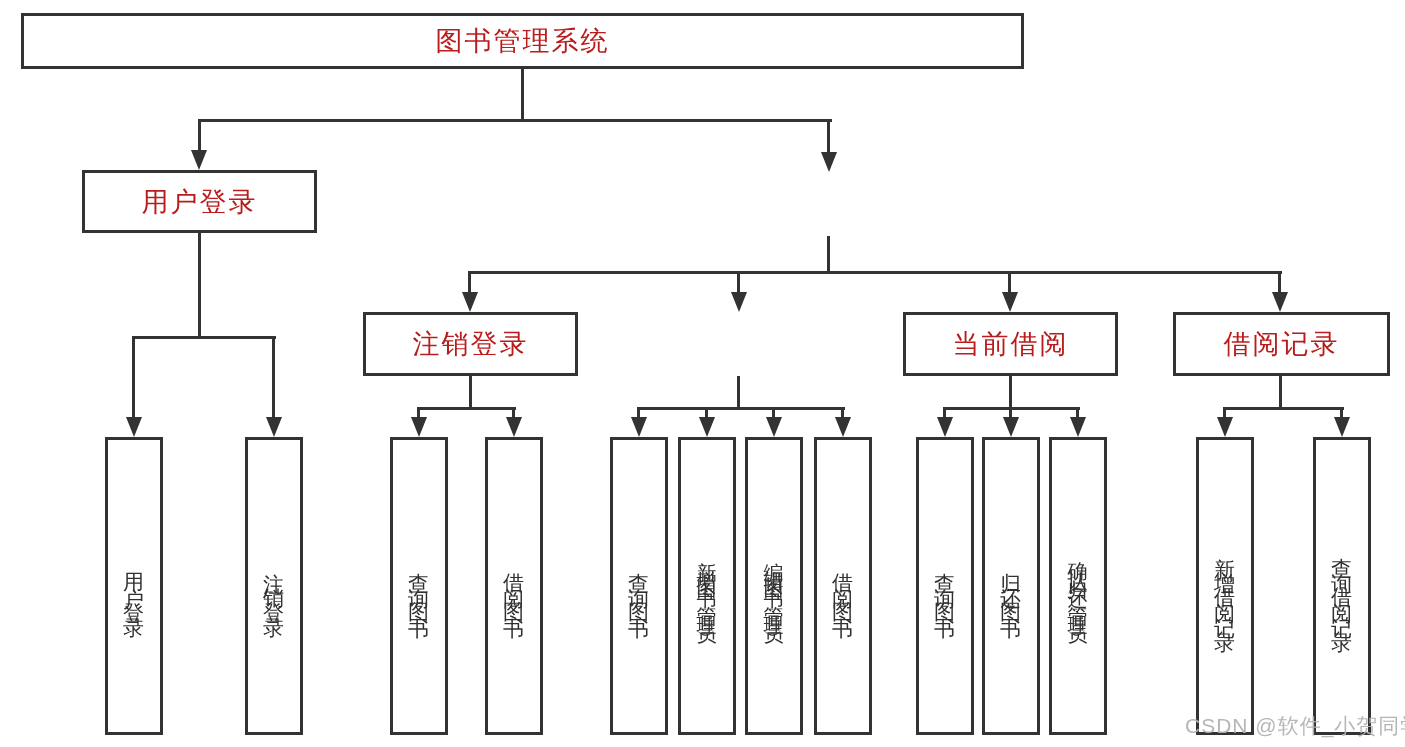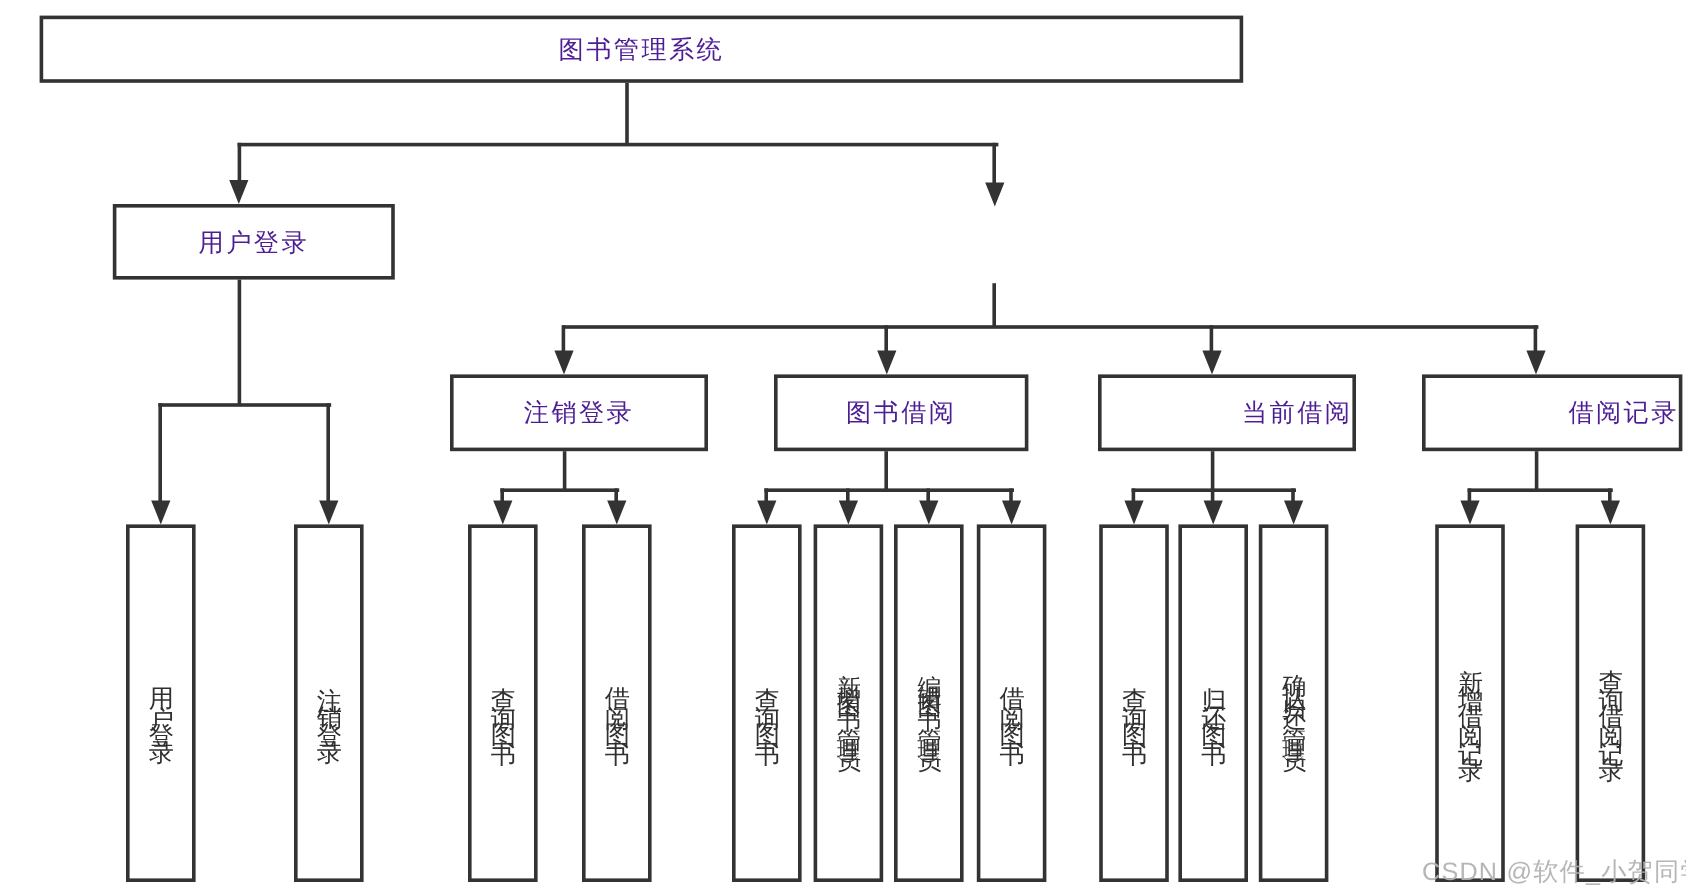--- a/index.html
+++ b/index.html
@@ -17,25 +17,24 @@
   }
   
   .box-h {
     position: absolute;
     box-sizing: border-box;
     background: #ffffff;
     border: 3px solid #333333;
     display: flex;
     align-items: center;
     justify-content: center;
-    font-size: 21px;
-    color: #4c1d95;
+    font-size: 27px;
+    color: #b91c1c;
     letter-spacing: 2px;
     white-space: nowrap;
-    margin-left: 12px;
   }
   
   .box-v {
     position: absolute;
     box-sizing: border-box;
     background: #ffffff;
     border: 3px solid #333333;
     top: 437px;
     width: 58px;
     height: 298px;
@@ -113,27 +112,24 @@
   <div class="ln" style="left:737px; top:271px; width:3px; height:24px;"></div>
   <div class="ar" style="left:731px; top:292px;"></div>
   <div class="ln" style="left:1008px; top:271px; width:3px; height:24px;"></div>
   <div class="ar" style="left:1002px; top:292px;"></div>
   <div class="ln" style="left:1278px; top:271px; width:3px; height:24px;"></div>
   <div class="ar" style="left:1272px; top:292px;"></div>
 
   <div class="box-h" style="left:363px; top:312px; width:215px; height:64px;">
     <span>注销登录</span>
   </div>
-  <div class="box-h" style="left:633px; top:312px; width:212px; height:64px;">
-    <span>图书借阅</span>
-  </div>
-  <div class="box-h" style="left:903px; top:312px; width:215px; height:64px;justify-content:flex-end;">
+  <div class="box-h" style="left:903px; top:312px; width:215px; height:64px;">
     <span>当前借阅</span>
   </div>
-  <div class="box-h" style="left:1173px; top:312px; width:217px; height:64px;justify-content:flex-end;">
+  <div class="box-h" style="left:1173px; top:312px; width:217px; height:64px;">
     <span>借阅记录</span>
   </div>
 
   <div class="ln" style="left:469px; top:376px; width:3px; height:33px;"></div>
   <div class="ln" style="left:417px; top:407px; width:99px; height:3px;"></div>
   <div class="ln" style="left:417px; top:407px; width:3px; height:12px;"></div>
   <div class="ar" style="left:411px; top:417px;"></div>
   <div class="ln" style="left:512px; top:407px; width:3px; height:12px;"></div>
   <div class="ar" style="left:506px; top:417px;"></div>
 

